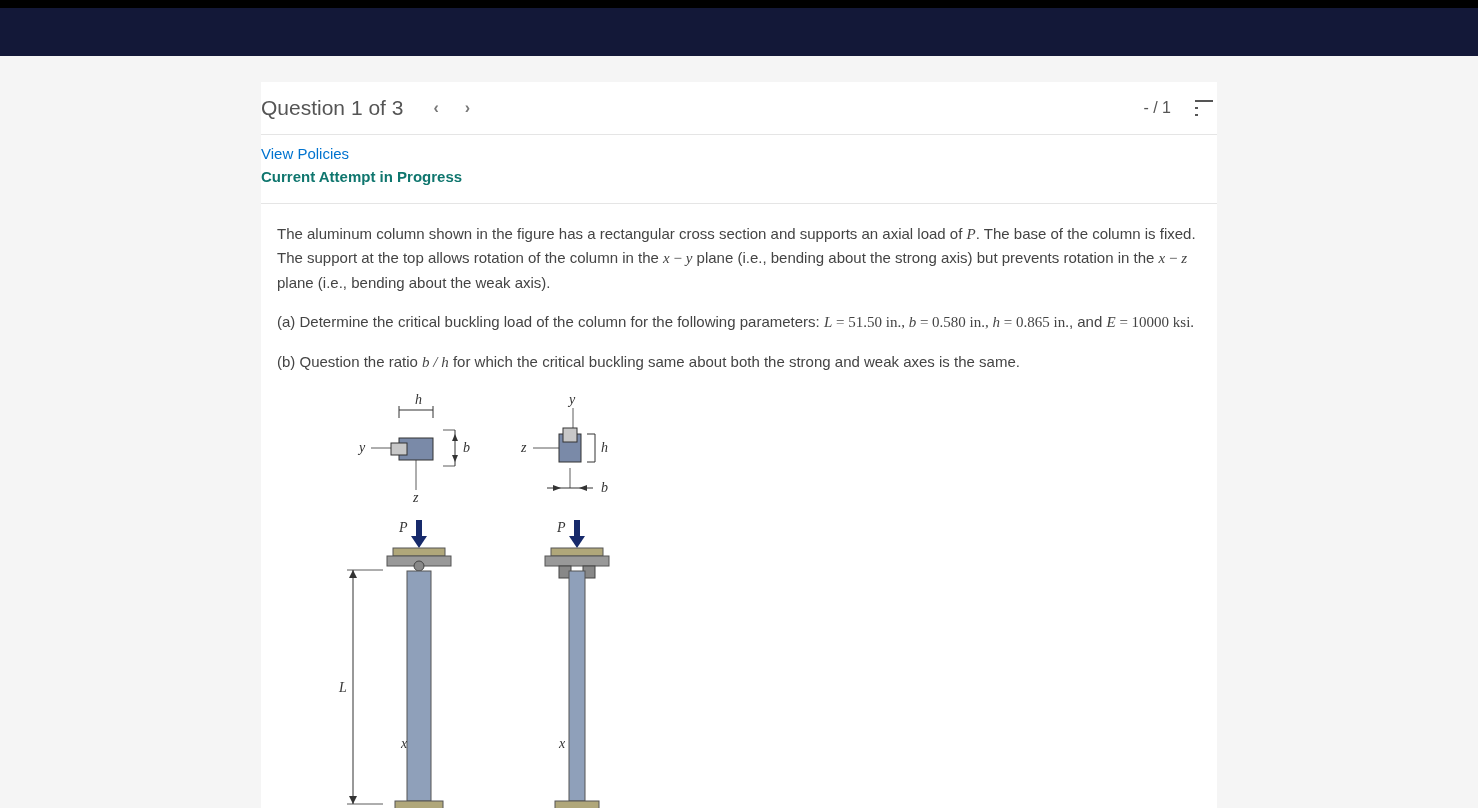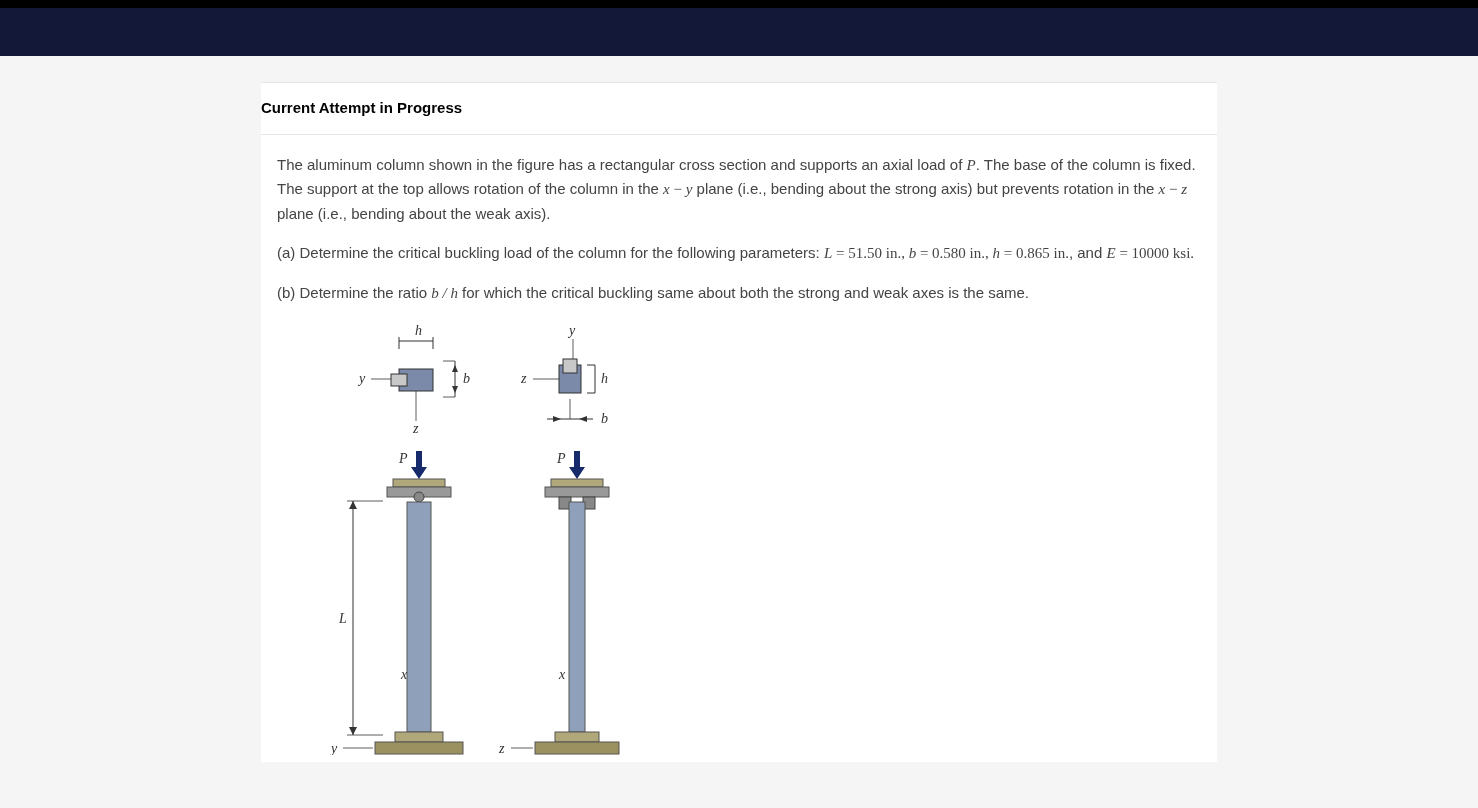--- a/index.html
+++ b/index.html
@@ -33,21 +33,21 @@
   .list-icon span:nth-child(1){top:0; left:4px;}
   .list-icon span:nth-child(2){top:7px; left:4px;}
   .list-icon span:nth-child(3){top:14px; left:4px;}
   .list-icon i{position:absolute; width:3px; height:2px; background:#555; left:0;}
   .list-icon i:nth-of-type(1){top:0;}
   .list-icon i:nth-of-type(2){top:7px;}
   .list-icon i:nth-of-type(3){top:14px;}
   .divider { border-top: 1px solid #e5e5e5; }
   .meta-row { padding: 10px 0 6px 0; }
   .link { color: #0073cf; font-size: 15px; cursor: pointer; }
-  .status { font-weight: 700; color: #000000; padding: 6px 0 12px 0; font-size: 15px;}
+  .status { font-weight: 700; color: #0f766e; padding: 6px 0 12px 0; font-size: 15px;}
   .content {
     border-top: 1px solid #e5e5e5;
     padding: 18px 16px 0 16px;
     color: #444;
     line-height: 1.55;
   }
   .content p { margin-bottom: 16px; }
   .math { font-family: "Times New Roman", Times, serif; font-style: italic; }
   .mathrm { font-family: "Times New Roman", Times, serif; font-style: normal; }
   .figure-wrap { padding: 4px 0 0 36px; }
@@ -56,39 +56,57 @@
   svg .thin { stroke:#333; stroke-width:0.8; fill:none;}
 </style>
 </head>
 <body>
 
 <div class="top-black"></div>
 <div class="top-nav"></div>
 
 <div class="main">
 
+  <div class="q-header">
+    <span class="q-title">Question 1 of 3</span>
+    <div class="nav-arrows">
+      <span class="nav-arrow">‹</span>
+      <span class="nav-arrow">›</span>
+    </div>
+    <div class="spacer"></div>
+    <span class="score">- / 1</span>
+    <div class="list-icon">
+      <i></i>
+        <i></i>
+        <i></i>
+        <span></span>
+        <span></span>
+        <span></span>
+    </div>
+  </div>
 
   <div class="divider"></div>
 
   <div class="meta-row">
+    <div class="link">View Policies</div>
     <div class="status">Current Attempt in Progress</div>
   </div>
 
   <div class="content">
 
     <p>
       <span>The aluminum column shown in the figure has a rectangular cross section and supports an axial load of </span><span class="math">P</span><span>. The base of the column is fixed. The support at the top allows rotation of the column in the </span><span class="math">x</span><span class="mathrm"> − </span><span class="math">y</span><span> plane (i.e., bending about the strong axis) but prevents rotation in the </span><span class="math">x</span><span class="mathrm"> − </span><span class="math">z</span><span> plane (i.e., bending about the weak axis).</span>
     </p>
 
     <p>
       <span>(a) Determine the critical buckling load of the column for the following parameters: </span><span class="math">L</span><span class="mathrm"> = 51.50 in.</span><span class="mathrm">, </span><span class="math">b</span><span class="mathrm"> = 0.580 in.</span><span class="mathrm">, </span><span class="math">h</span><span class="mathrm"> = 0.865 in.</span><span>, and </span><span class="math">E</span><span class="mathrm"> = 10000 ksi.</span>
     </p>
 
     <p>
-      <span>(b) Determine the ratio </span><span class="math">b / h</span><span> for which the critical buckling same about both the strong and weak axes is the same.</span>
+      <span>(b) Question the ratio </span><span class="math">b / h</span><span> for which the critical buckling same about both the strong and weak axes is the same.</span>
     </p>
 
     <div class="figure-wrap">
       <svg width="340" height="430" viewBox="0 0 340 430">
 
         <g transform="translate(30,0)">
 
           <text x="72" y="10">h</text>
           <line class="dim" x1="56" y1="16" x2="90" y2="16"></line>
           <line class="dim" x1="56" y1="12" x2="56" y2="24"></line>

